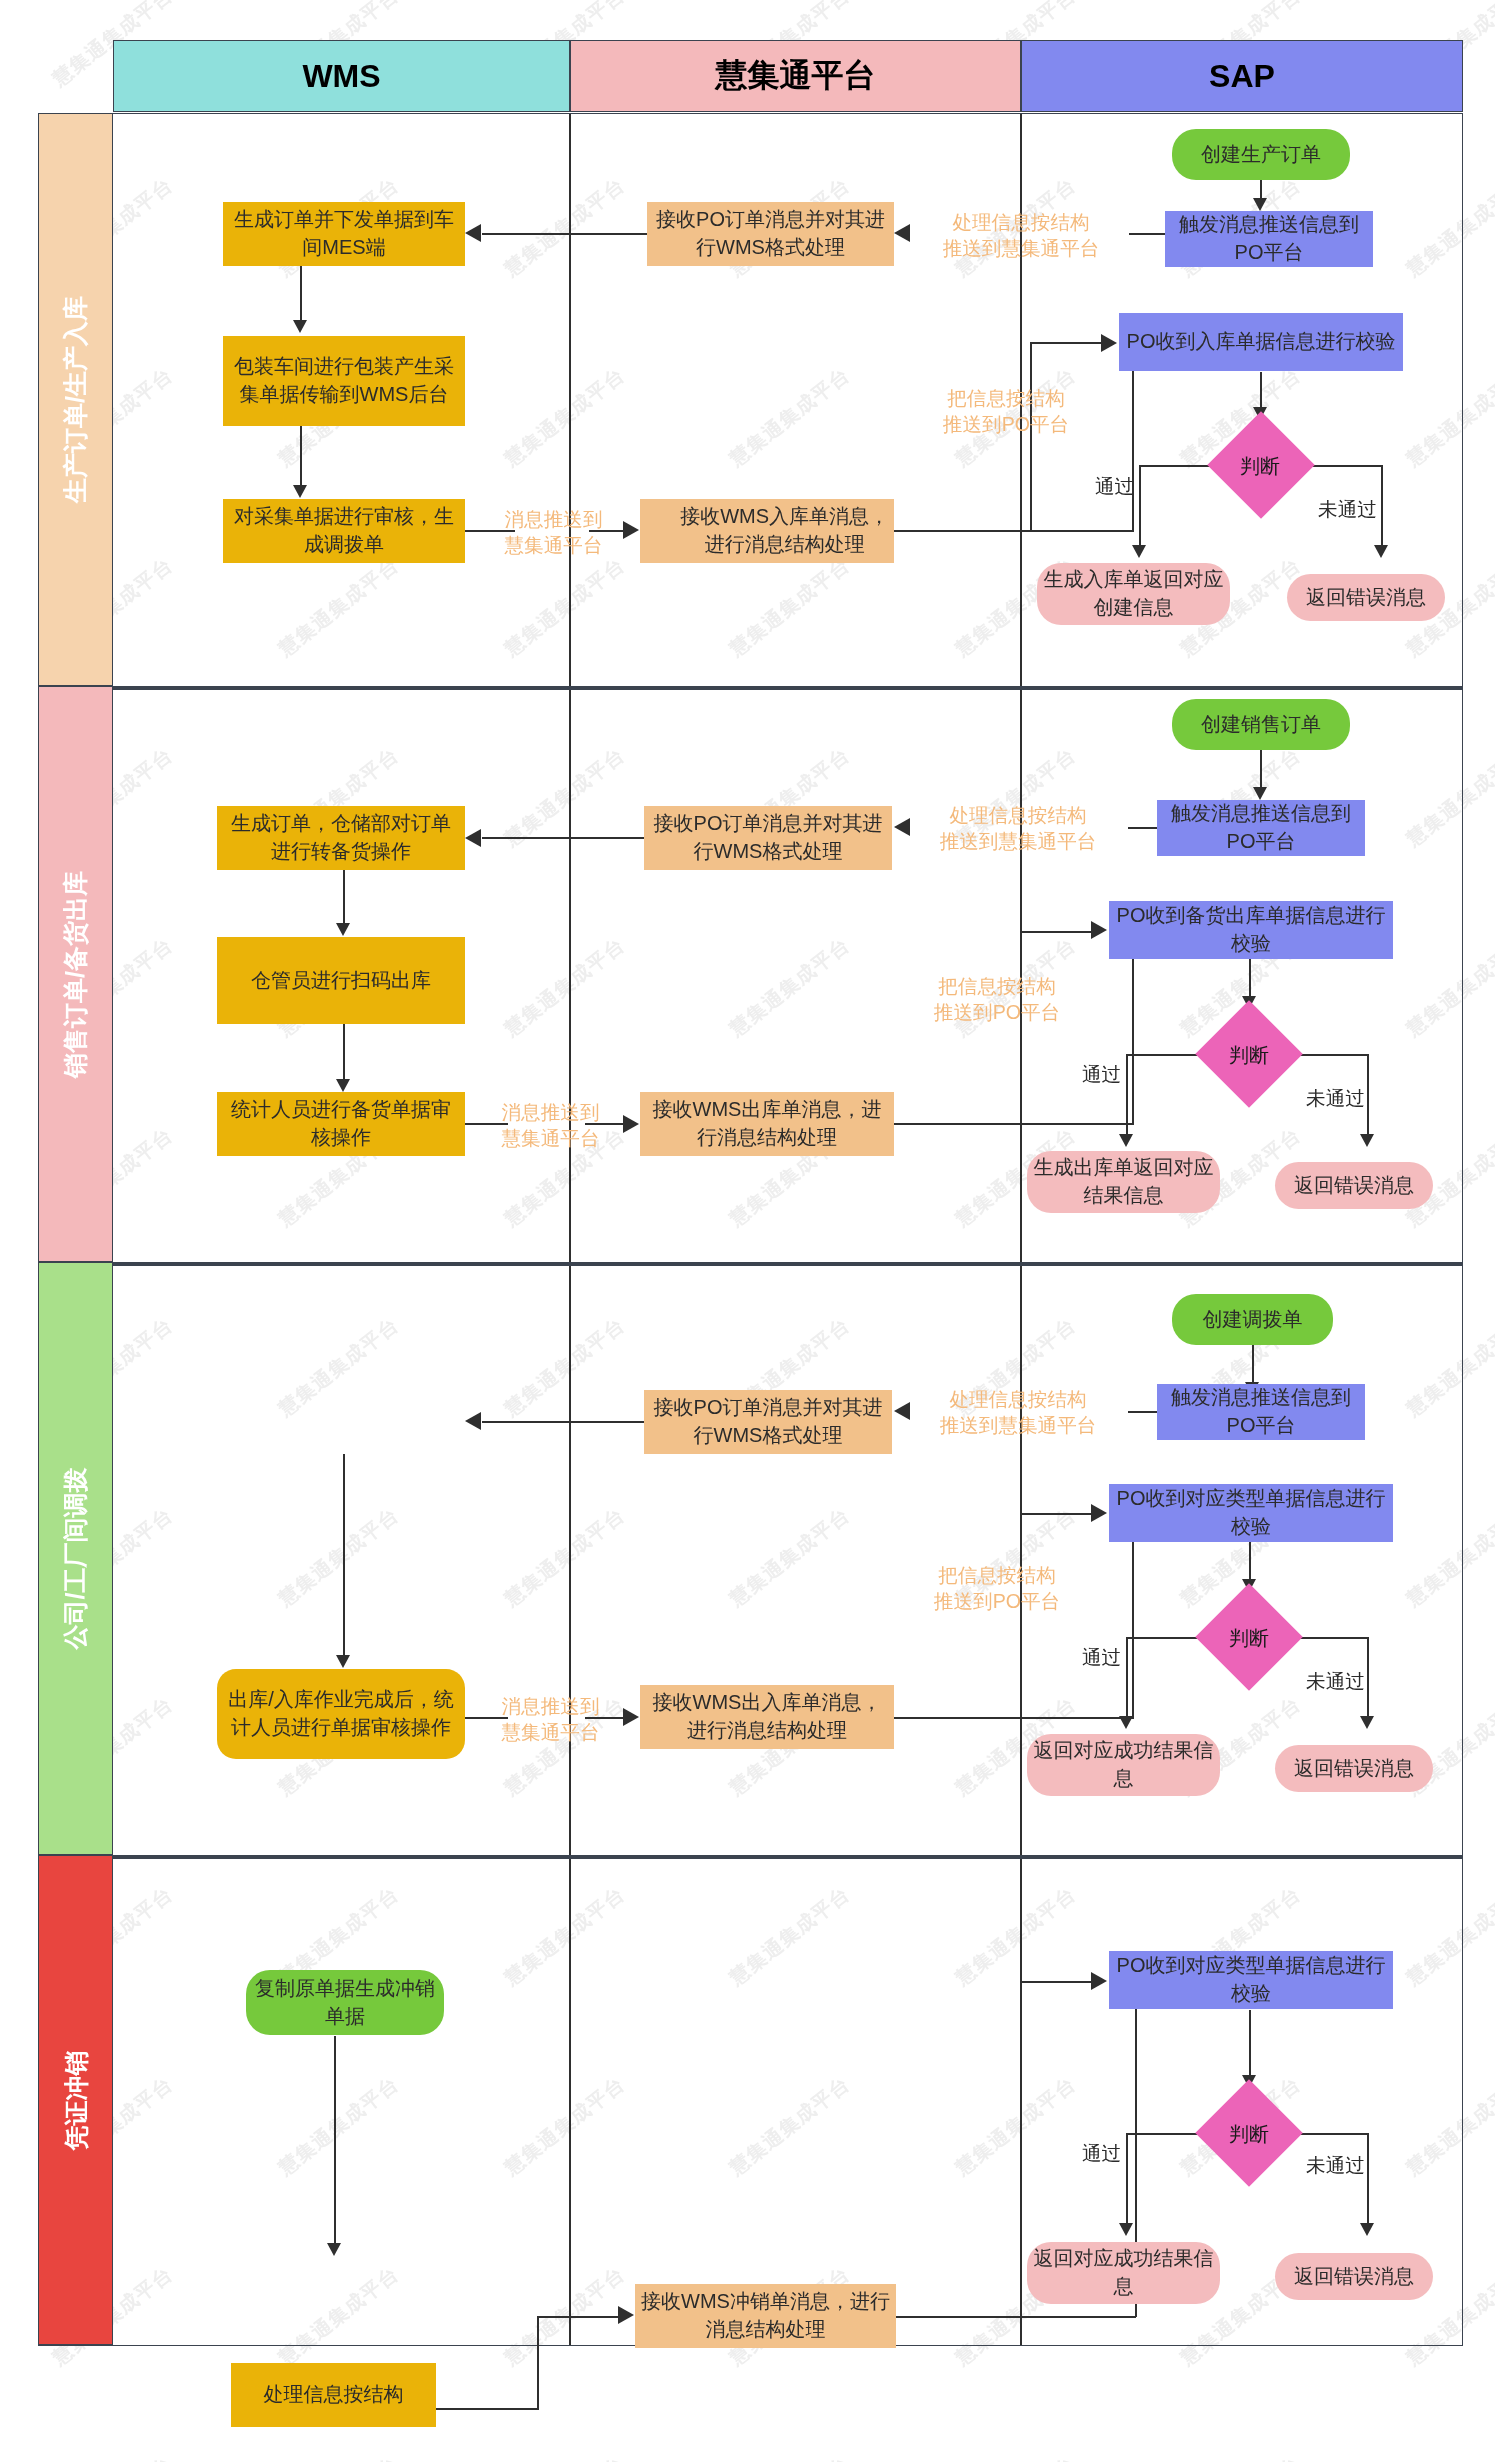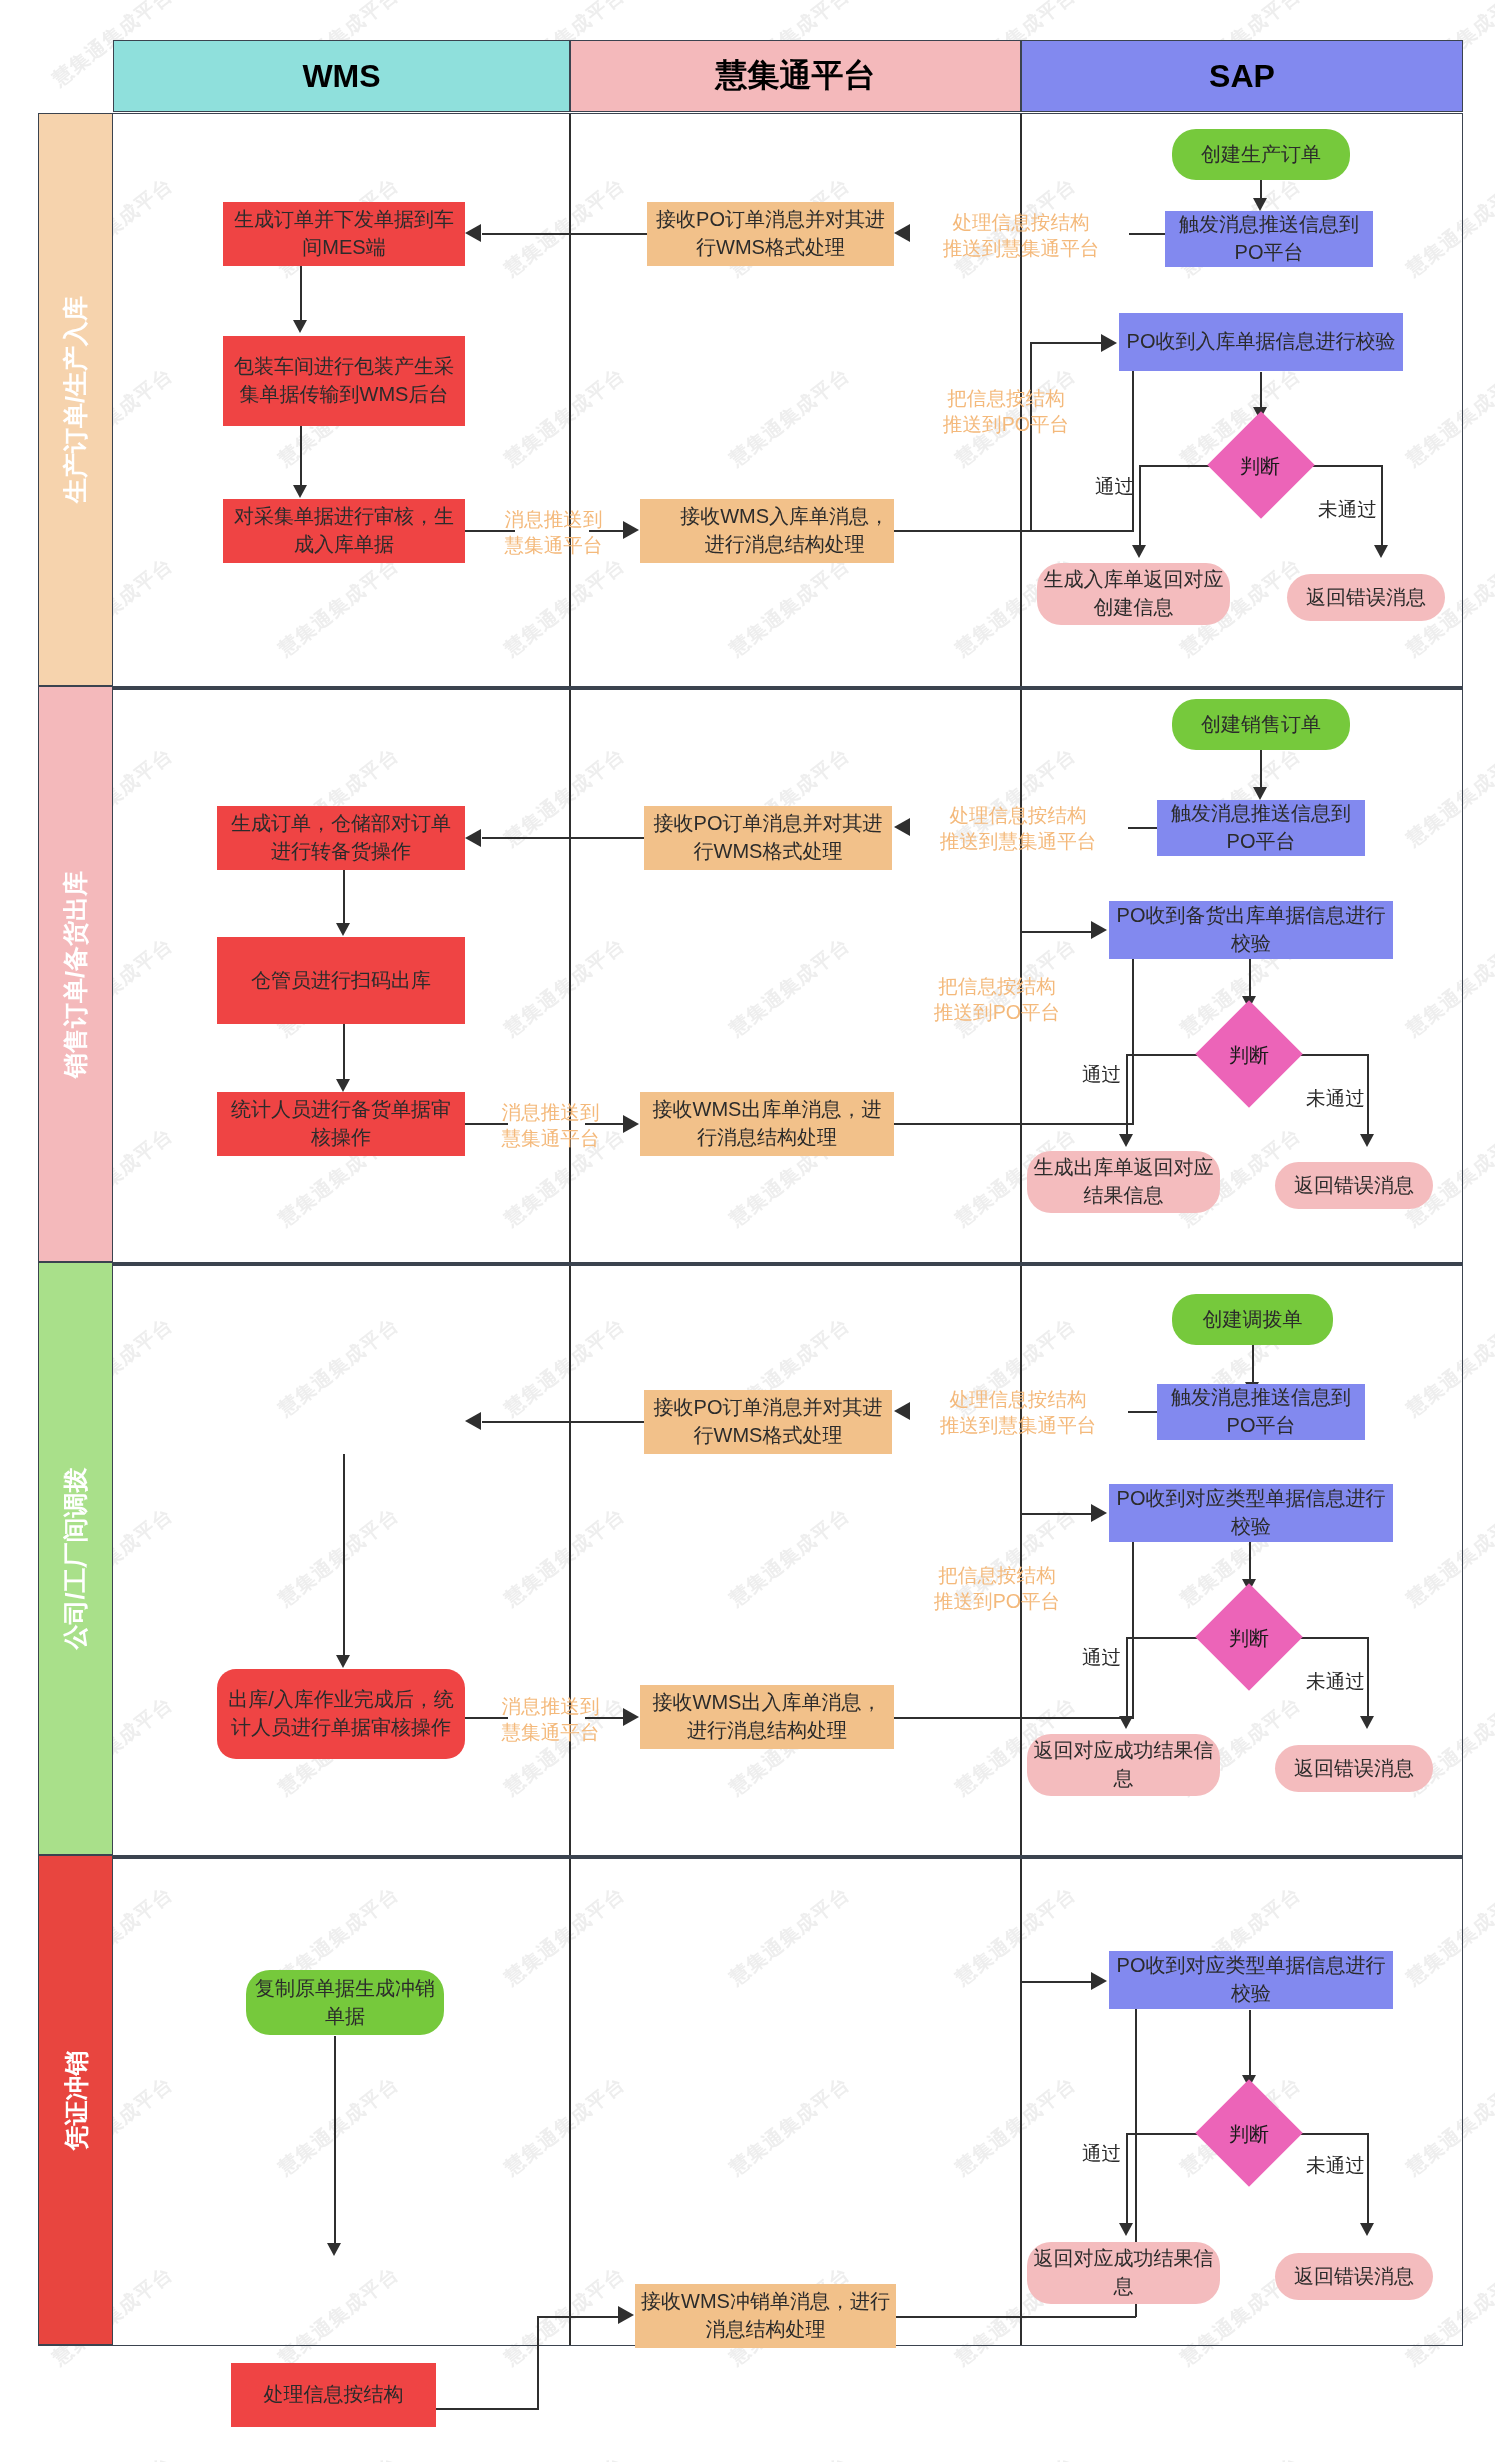--- a/index.html
+++ b/index.html
@@ -101,21 +101,21 @@
     box-sizing: border-box;
     display: flex;
     align-items: center;
     justify-content: center;
     text-align: center;
     color: #2b2b2b;
     font-size: 20px;
     line-height: 1.38;
     padding: 2.4px 4.7px;
   }
-  .node.wms   { background: #ef4444; }
+  .node.wms   { background: #eab308; }
   .node.plat  { background: #f2c18a; }
   .node.sap   { background: #8289ef; }
   .node.start { background: #76c93c; border-radius: 24px; }
   .node.term  { background: #f4bcbe; border-radius: 24px; }
 
   .diamond {
     position: absolute;
     z-index: 7;
     background: #ec64b8;
     transform: rotate(45deg);
@@ -326,21 +326,21 @@
     <span>凭证冲销</span>
   </div>
 
   <div class="node wms" style="left:223px; top:202px; width:242px; height:64px;">
     <span>生成订单并下发单据到车间MES端</span>
   </div>
   <div class="node wms" style="left:223px; top:336px; width:242px; height:90px;">
     <span>包装车间进行包装产生采集单据传输到WMS后台</span>
   </div>
   <div class="node wms" style="left:223px; top:499px; width:242px; height:64px;">
-    <span>对采集单据进行审核，生成入库单据</span>
+    <span>对采集单据进行审核，生成调拨单</span>
   </div>
 
   <div class="conn-v" style="left:300px; top:266px; height:55px;"></div>
   <div class="arrow-down" style="left:293px; top:320px;"></div>
   <div class="conn-v" style="left:300px; top:426px; height:59px;"></div>
   <div class="arrow-down" style="left:293px; top:485px;"></div>
 
   <div class="node plat" style="left:647px; top:202px; width:247px; height:64px;">
     <span>接收PO订单消息并对其进行WMS格式处理</span>
   </div>

